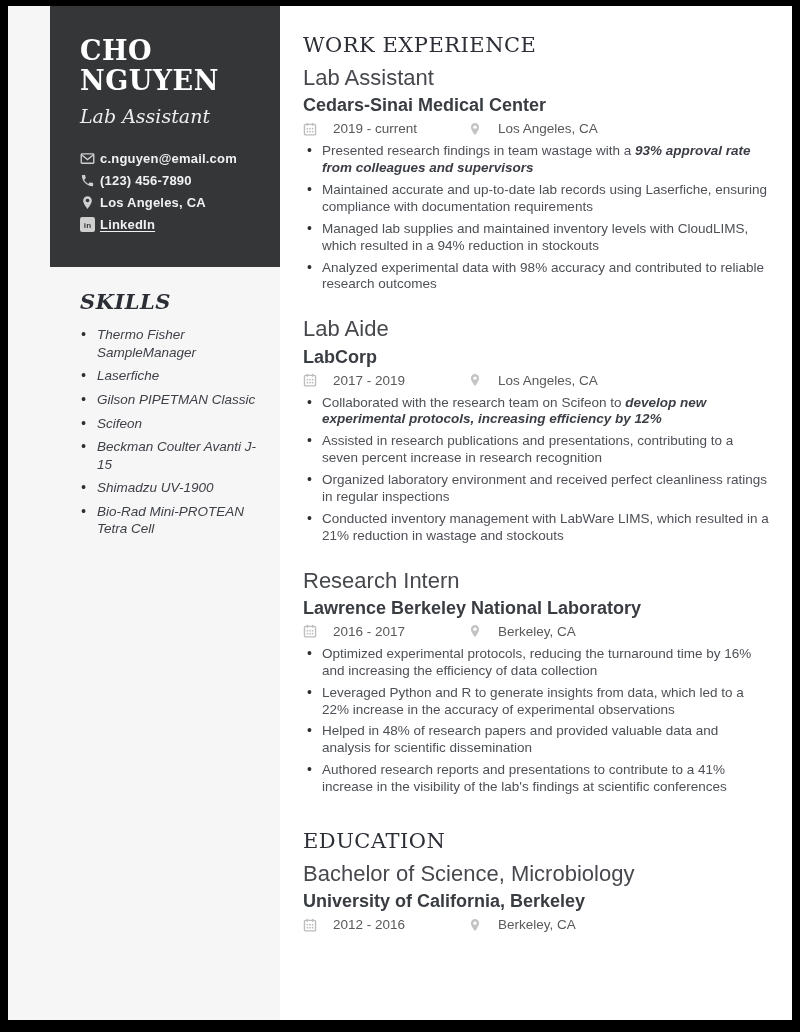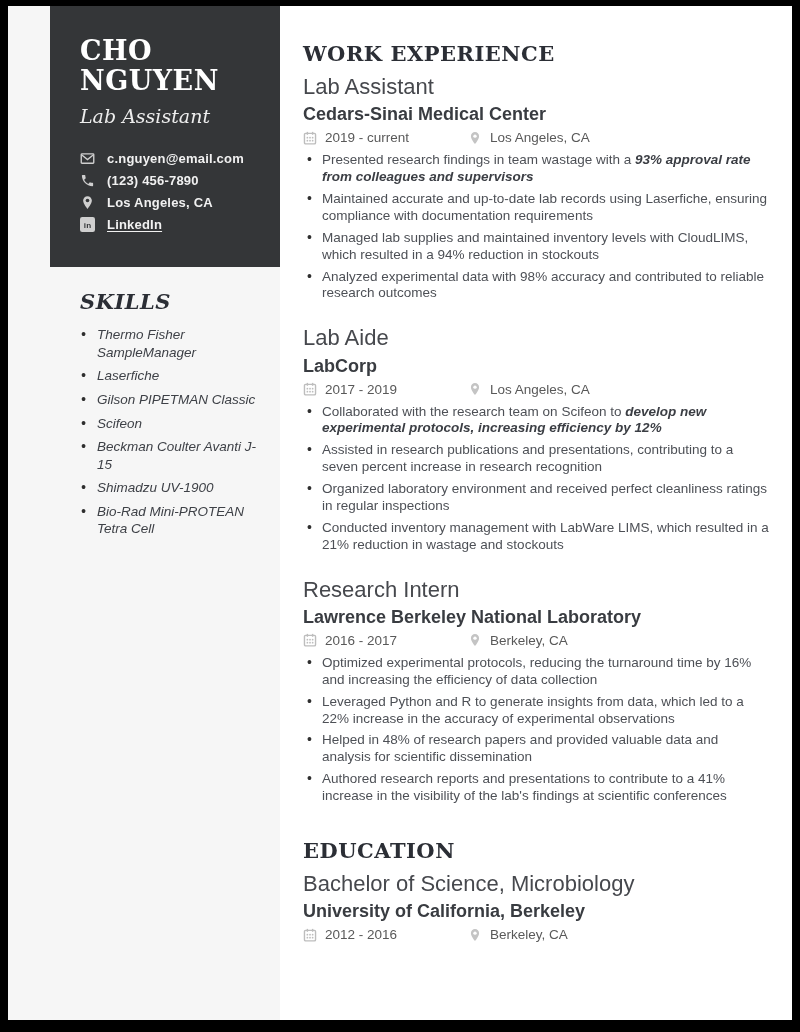--- a/index.html
+++ b/index.html
@@ -22,51 +22,51 @@
     font-family:"DejaVu Serif", serif;
     font-weight:bold; font-size:27px; line-height:1.1;
     color:#ffffff; letter-spacing:0.5px;
   }
   .person-role {
     font-family:"DejaVu Serif", serif;
     font-style:italic; font-size:19px; color:#ededed;
     margin:0 0 24px 0;
   }
   .contact { list-style:none; margin:0; padding:0; }
-  .contact li { display:flex; align-items:center; gap:12px; margin:0 0 7px 0;
+  .contact li { display:flex; align-items:center; gap:5px; margin:0 0 7px 0;
     font-size:13px; font-weight:bold; letter-spacing:0.2px; color:#f1f1f1; }
   .contact .cicon { width:15px; height:15px; flex:none; display:inline-flex; }
   .contact .cicon svg { width:15px; height:15px; display:block; }
   .contact a { color:#f1f1f1; text-decoration:underline; text-underline-offset:2px; }
 
   .side-body { padding:22px 22px 0 30px;font-style:italic; }
   .skills-h {
     margin:0 0 12px 0;
     font-family:"DejaVu Serif", serif; font-weight:bold;
     font-size:21px; color:#2b2e35; letter-spacing:0.5px;
   }
   .skills { list-style:none; margin:0; padding:0; }
   .skills li { position:relative; padding-left:17px; margin-bottom:6px;
     font-size:13.5px; line-height:1.3; color:#3e4147; }
   .skills li::before { content:"•"; position:absolute; left:1px; top:-1px; color:#2e2e2e; font-size:14px; }
 
   
   .content { flex:1; background:#ffffff; padding:27px 22px 0 23px; }
   .sec-h {
-    margin:8px 0 8px 0;
-    font-family:"DejaVu Serif", serif; font-weight:bold;
+    margin:0 0 8px 0;
+    font-family:"DejaVu Serif", serif; font-weight:normal;
     font-size:21px; color:#2b2e35; letter-spacing:0.5px;
   }
   .sec-h.edu { margin-top:33px; }
 
   .job { margin-bottom:23px; }
   .job-title { font-size:22px; color:#46484d; margin:0 0 5px 0; line-height:1.15; }
   .company { font-size:18px; font-weight:bold; color:#393c41; margin:0 0 5px 0; }
   .meta { display:flex; align-items:center; font-size:13.5px; color:#595959; margin:0 0 7px 0; }
-  .meta .mitem { display:flex; align-items:center; gap:8px; }
+  .meta .mitem { display:flex; align-items:center; gap:16px; }
   .meta .mitem.dates-item { min-width:165px; }
   .meta .micon { width:14px; height:14px; display:inline-flex; flex:none; }
   .meta .micon svg { width:14px; height:14px; display:block; }
 
   .bullets { list-style:none; margin:0; padding:0; }
   .bullets li { position:relative; padding-left:19px; margin-bottom:5px;
     font-size:13.5px; line-height:1.25; color:#4d5056; }
   .bullets li::before { content:"•"; position:absolute; left:4px; top:-1px; color:#2f2f2f; font-size:14px; }
   .emph { font-weight:bold; font-style:italic; color:#3b3e44; }
 

